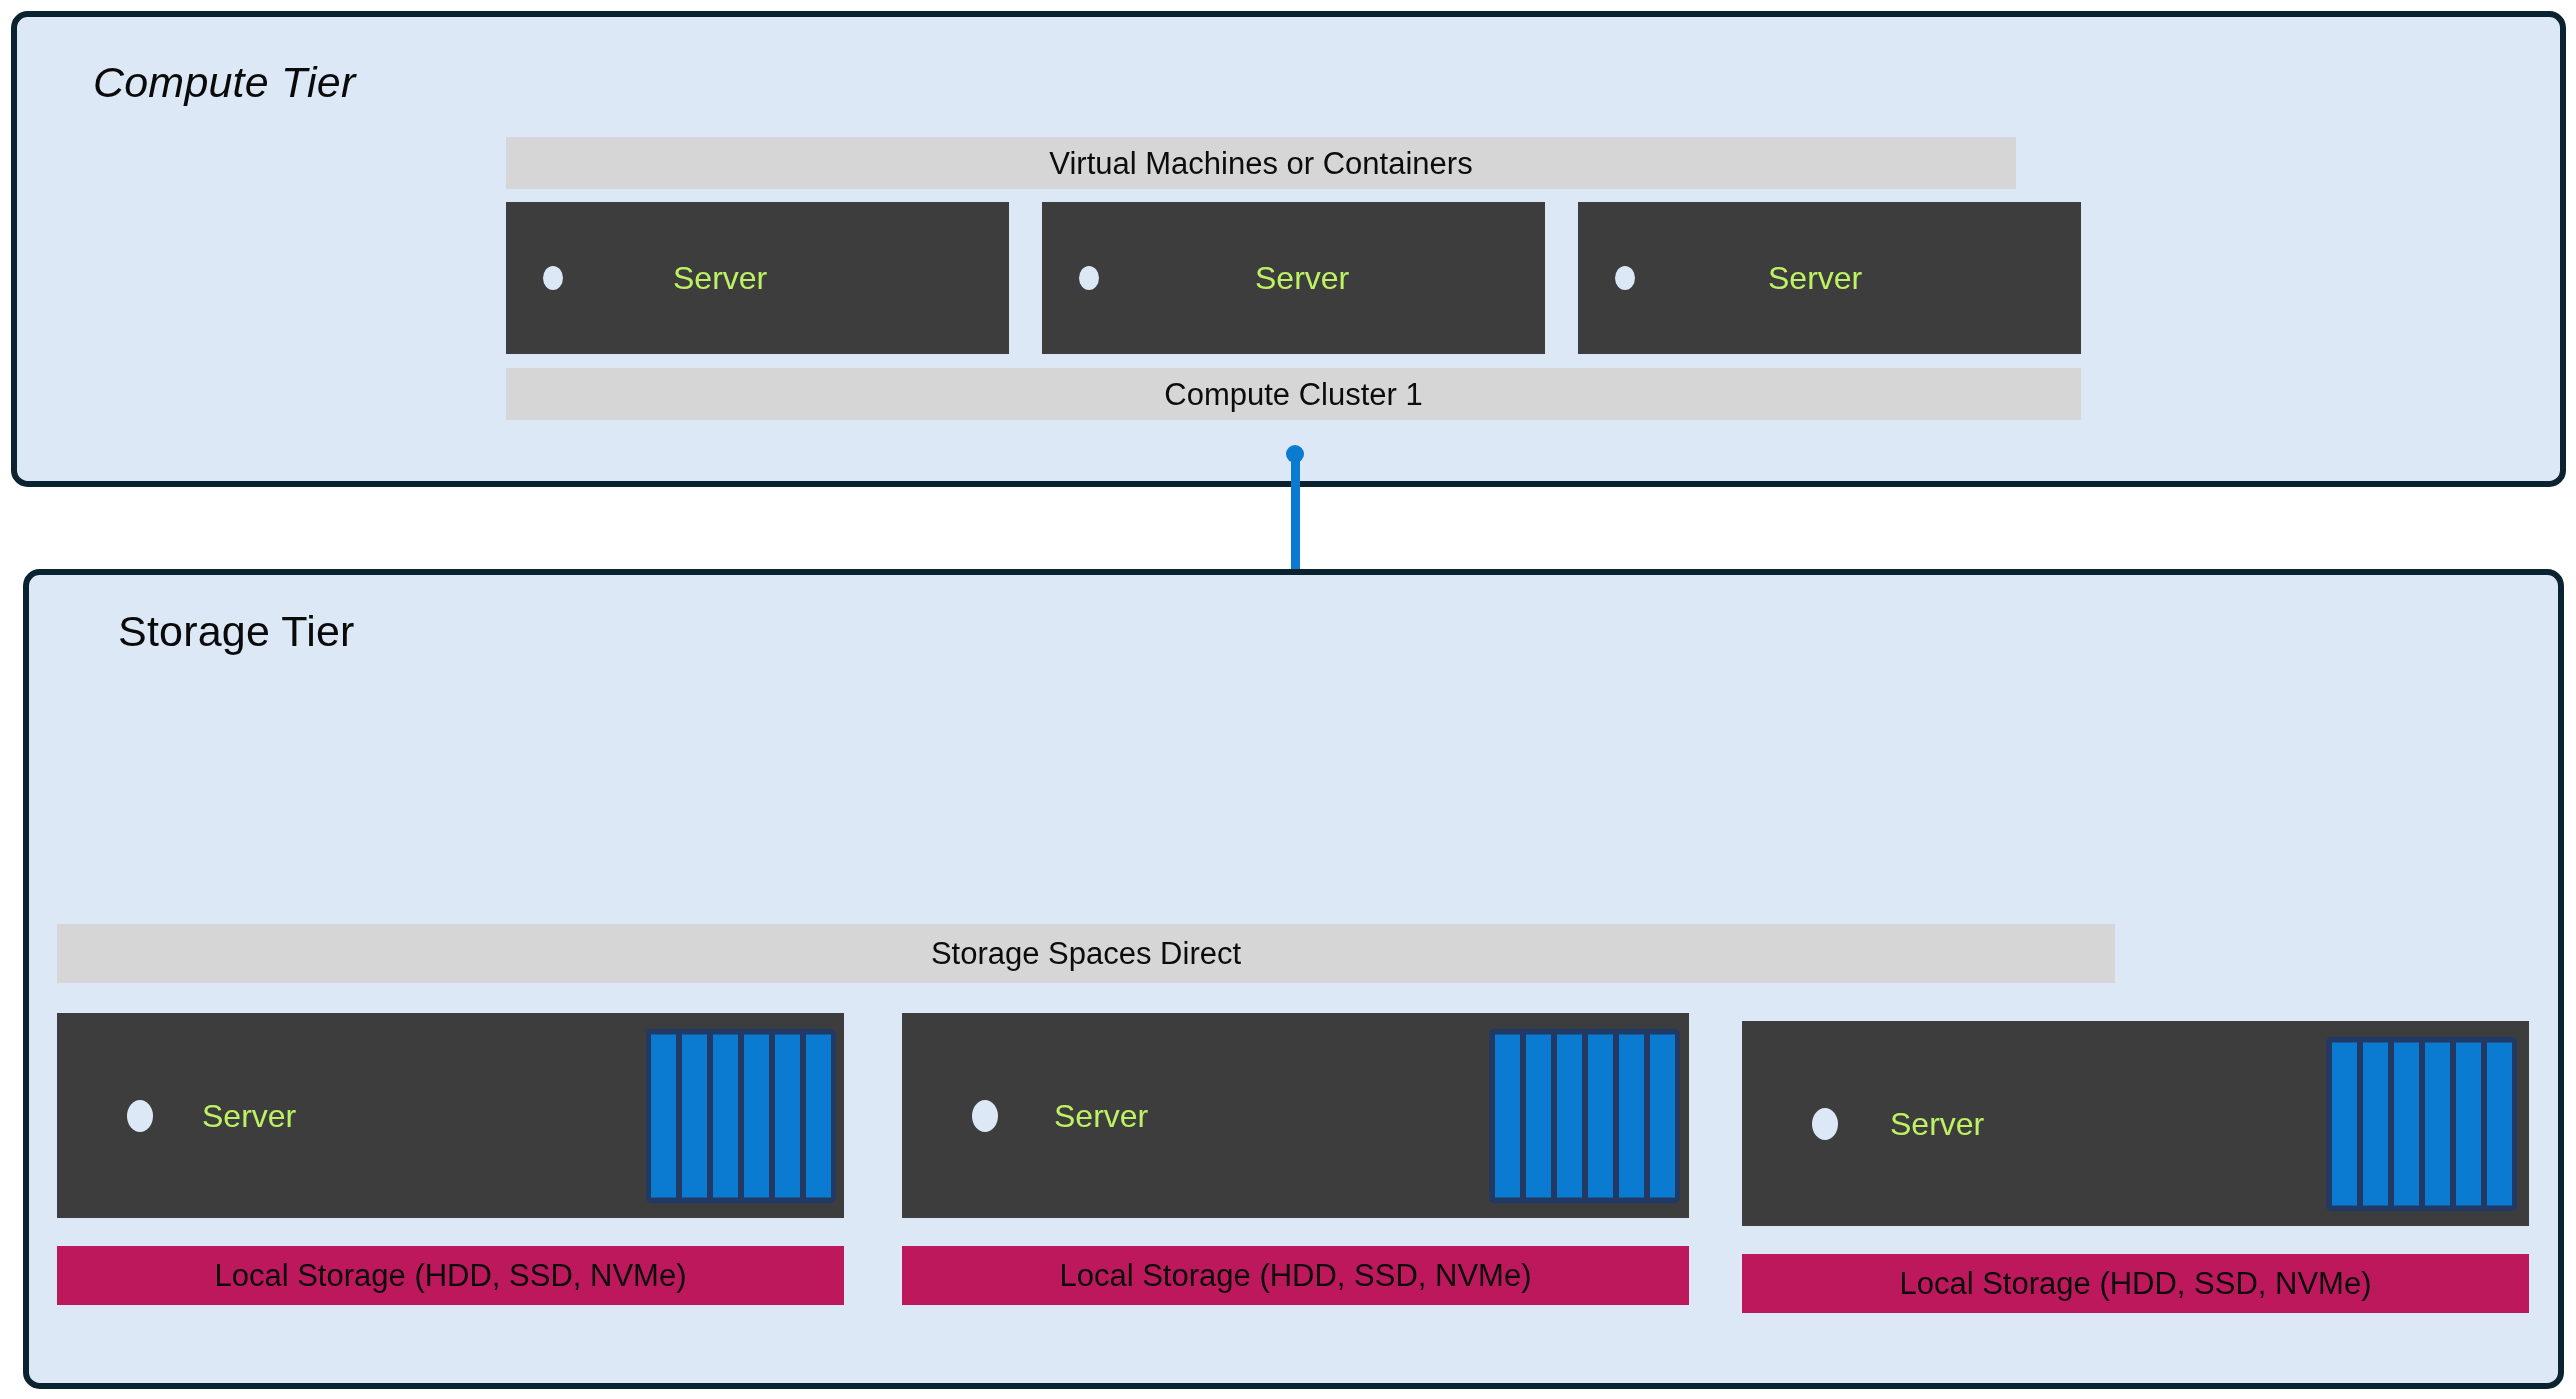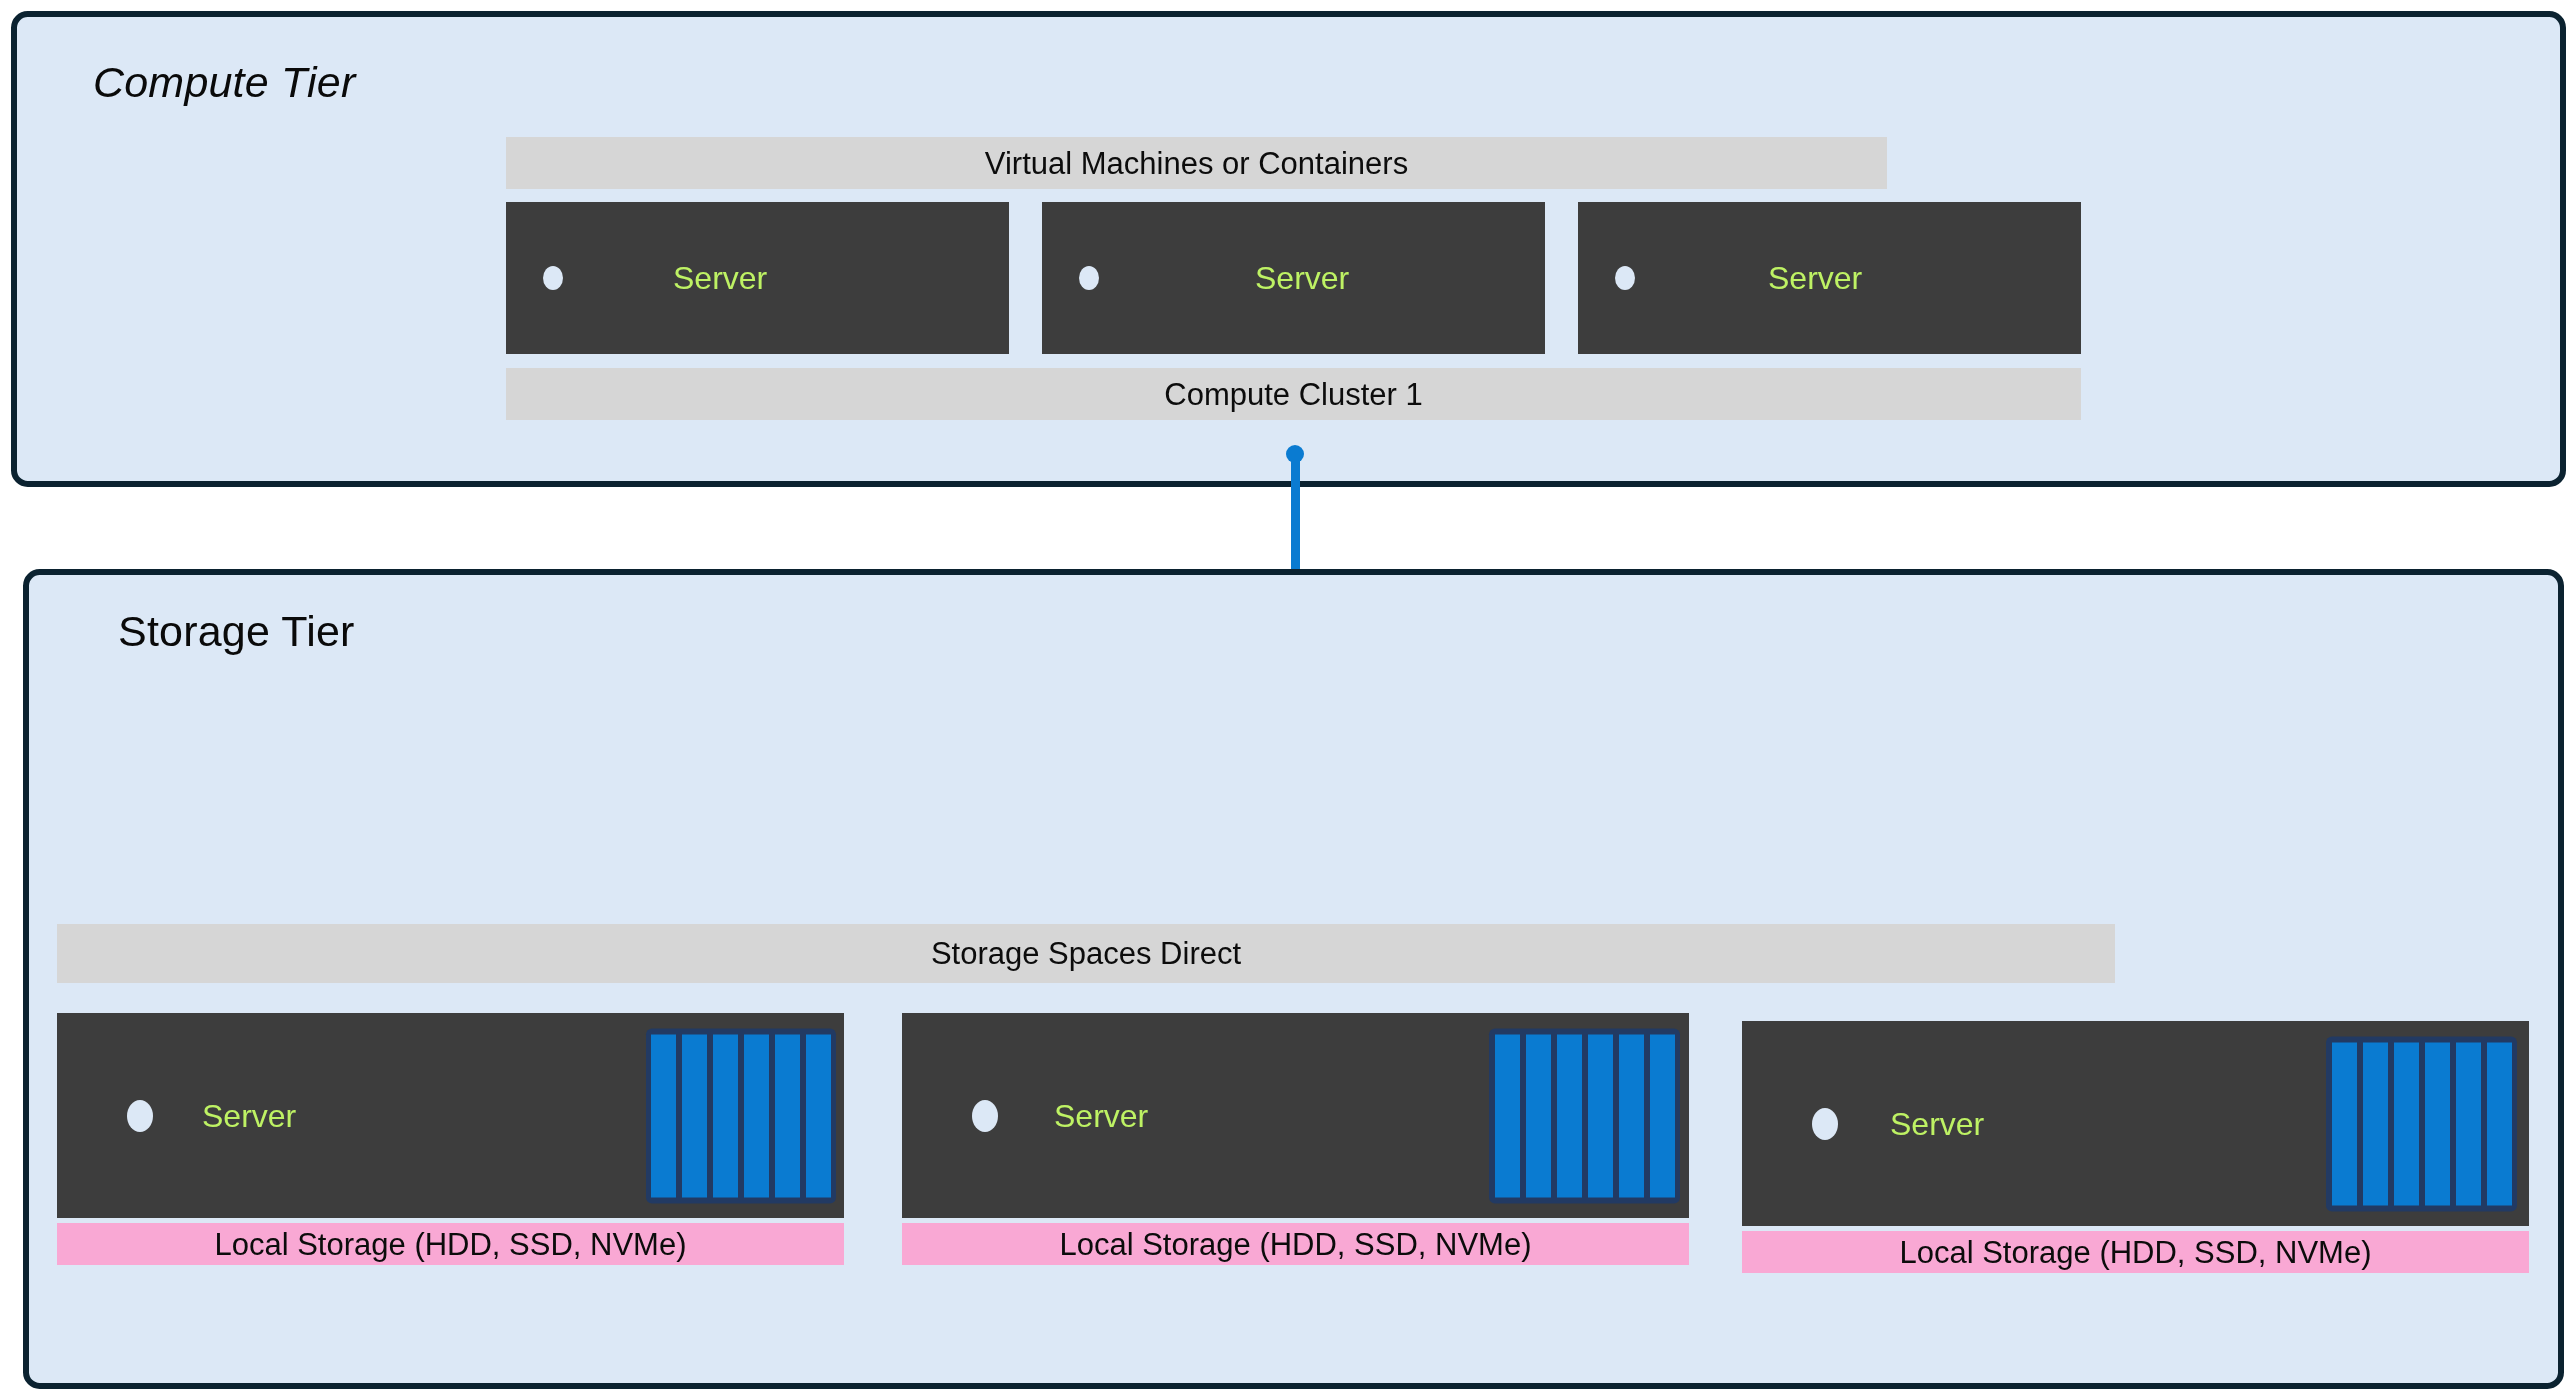--- a/index.html
+++ b/index.html
@@ -68,21 +68,21 @@
     color: #0c0c0c;
     font-weight: 400;
     white-space: nowrap;
     line-height: 1;
   }
 
   
   #vm-bar {
     left: 506px;
     top: 137px;
-    width: 1381px;
+    width: 1510px;
     height: 52px;
   }
   #compute-cluster-bar {
     left: 506px;
     top: 368px;
     width: 1575px;
     height: 52px;
     align-items: center;
   }
 
@@ -218,23 +218,23 @@
   #storage-col-3 .disk-array { right: 12px; }
 
   .disk {
     width: 25px;
     height: 100%;
     background: #0a7bd1;
   }
 
   .local-storage-bar {
     position: relative;
-    margin-top: 5px;
-    height: 42px;
-    background: #f9a8d4;
+    margin-top: 28px;
+    height: 59px;
+    background: #be185d;
     display: flex;
     align-items: center;
     justify-content: center;
   }
   .local-storage-bar .grey-bar-label { font-size: 31px; }
 </style>
 </head>
 <body>
 
 <div class="canvas">

